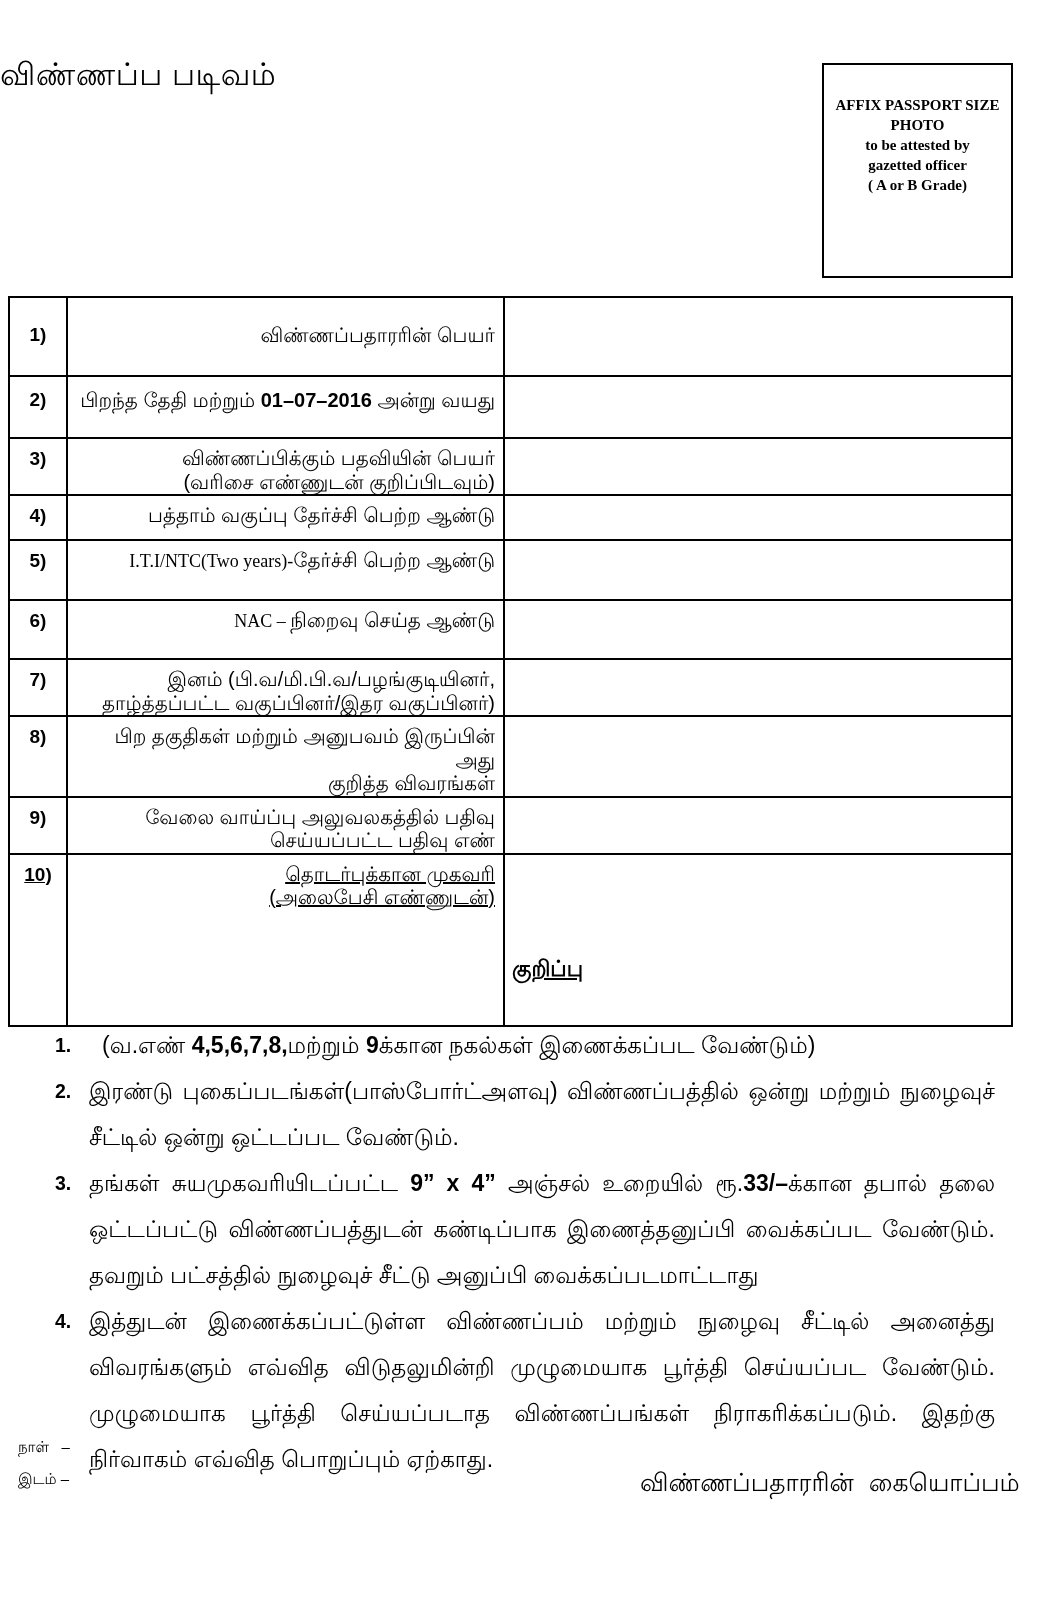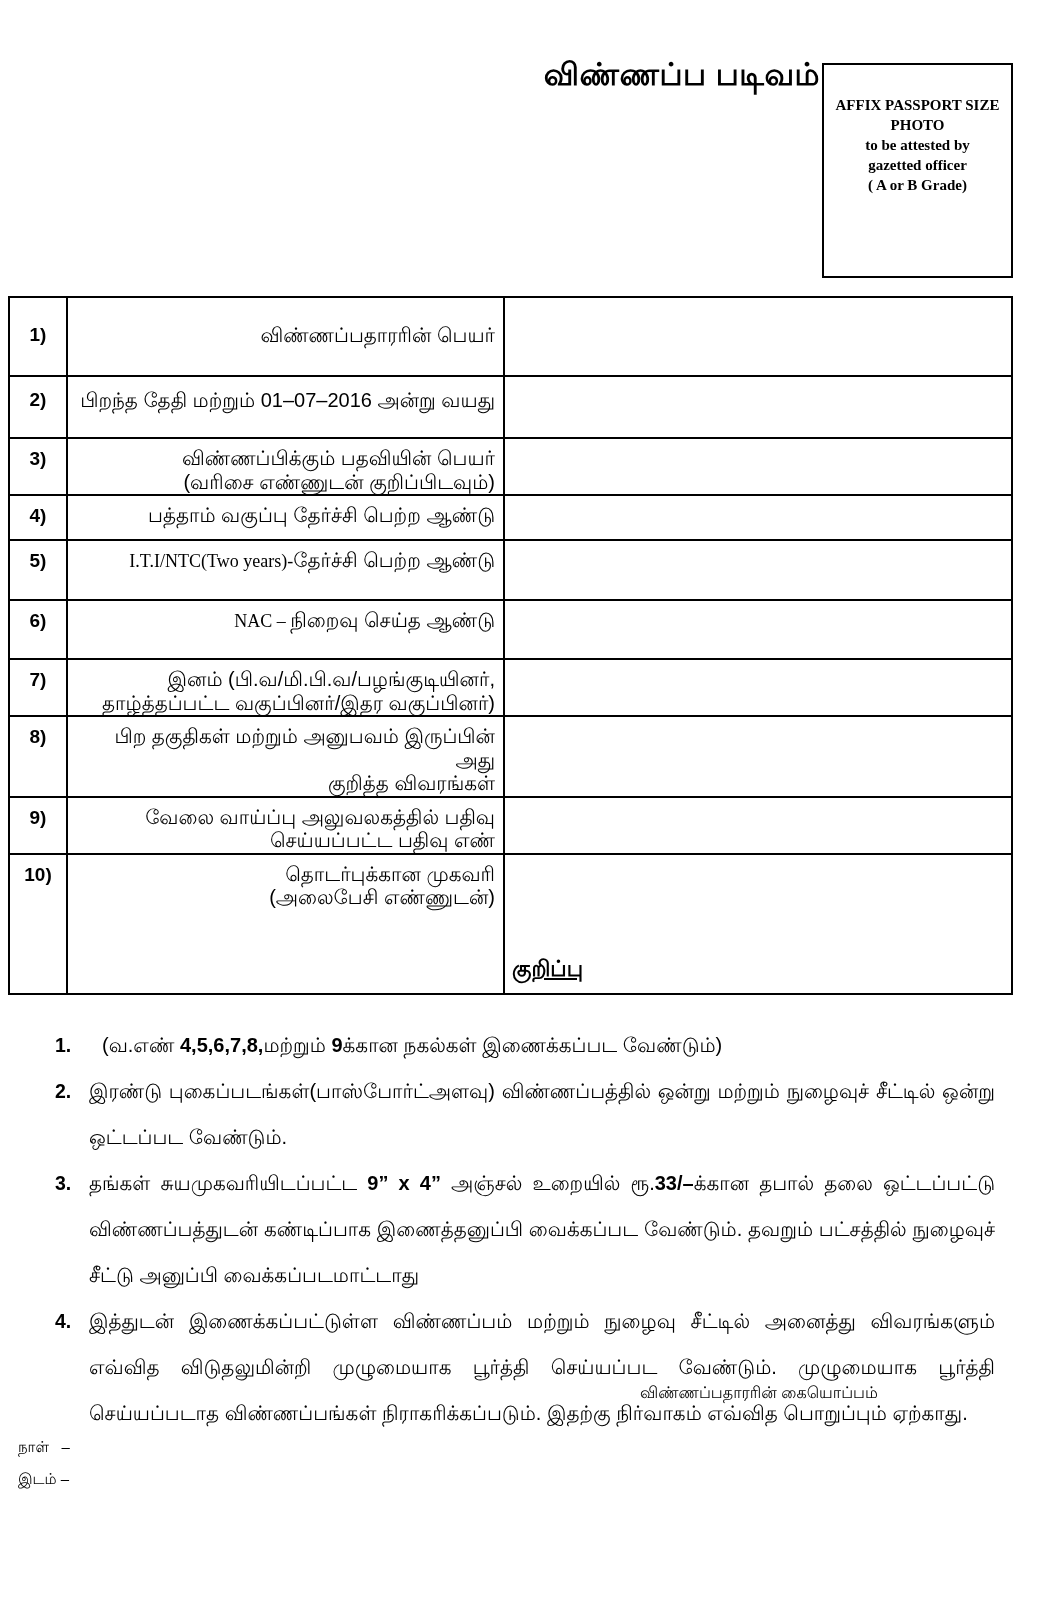--- a/index.html
+++ b/index.html
@@ -10,23 +10,23 @@
   }
   .page {
     position: relative;
     width: 1055px; height: 1600px;
     background: #ffffff;
     overflow: hidden;
   }
   .title {
     position: absolute;
     top: 57px; left: 0; width: 820px;
-    text-align: right;
+    text-align: left;
     font-size: 31px;
-    font-weight: bold;
+    font-weight: normal;
     letter-spacing: 0.5px;
   }
   .photo-box {
     position: absolute;
     left: 822px; top: 63px;
     width: 191px; height: 215px;
     box-sizing: border-box;
     border: 2px solid #000;
     text-align: center;
     padding-top: 30px;
@@ -68,24 +68,24 @@
   }
   tr.r1  { height: 79px; }
   tr.r2  { height: 62px; }
   tr.r3  { height: 51px; }
   tr.r4  { height: 45px; }
   tr.r5  { height: 60px; }
   tr.r6  { height: 59px; }
   tr.r7  { height: 54px; }
   tr.r8  { height: 56px; }
   tr.r9  { height: 51px; }
-  tr.r10 { height: 140px; }
+  tr.r10 { height: 172px; text-decoration: underline; }
   tr.r1 td.num, tr.r1 td.label { padding-top: 26px; }
   tr.r2 td.num, tr.r2 td.label { padding-top: 12px; }
-  .bnum { font-weight: normal; }
+  .bnum { font-weight: bold; }
   .latin-serif {
     font-family: "Liberation Serif", serif;
     font-size: 18px;
   }
   .notes-heading {
     position: absolute;
     top: 956px; left: 0; width: 1095px;
     text-align: center;
     font-size: 22px;
     font-weight: bold;
@@ -99,37 +99,38 @@
   .note-num {
     flex: none;
     width: 34px;
     font-weight: bold;
     font-size: 19.5px;
     line-height: 46px;
   }
   .note-text {
     flex: 1;
     text-align: justify;
-    font-size: 20px;
+    font-size: 23px;
     line-height: 46px;
   }
   .note-text.indent1 { padding-left: 13px; }
   .b { font-weight: bold; }
   .footer-date, .footer-place {
     position: absolute;
     left: 18px;
     font-size: 15px;
     white-space: pre;
   }
   .footer-date  { top: 1438px; }
   .footer-place { top: 1470px; }
   .footer-signature {
     position: absolute;
-    left: 640px; top: 1384px;
-    font-size: 16px;
+    left: 640px; top: 1470px;
+    font-size: 25px;
+    font-family: Liberation Mono, monospace;
   }
 </style>
 </head>
 <body>
 
 <div class="page">
 
   <div class="title">விண்ணப்ப படிவம்</div>
 
   <div class="photo-box">

